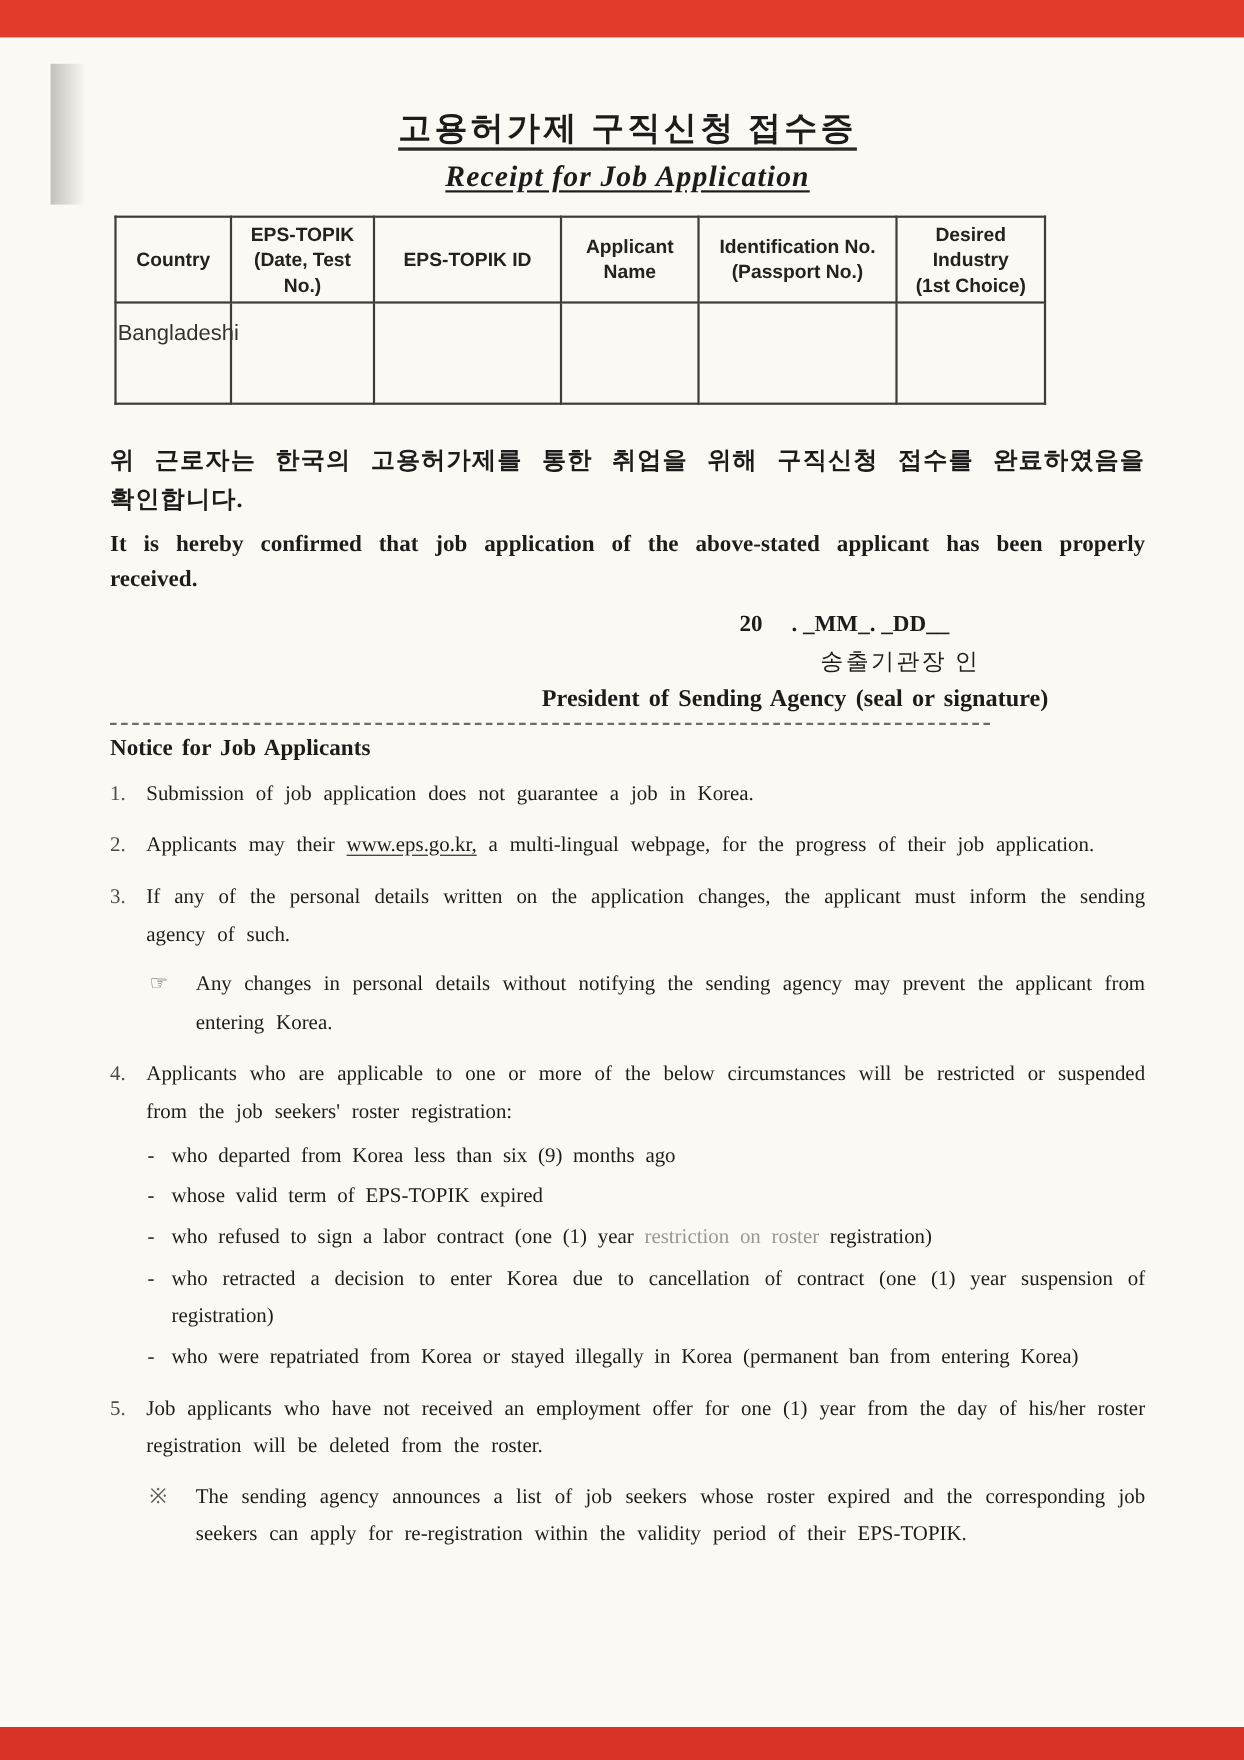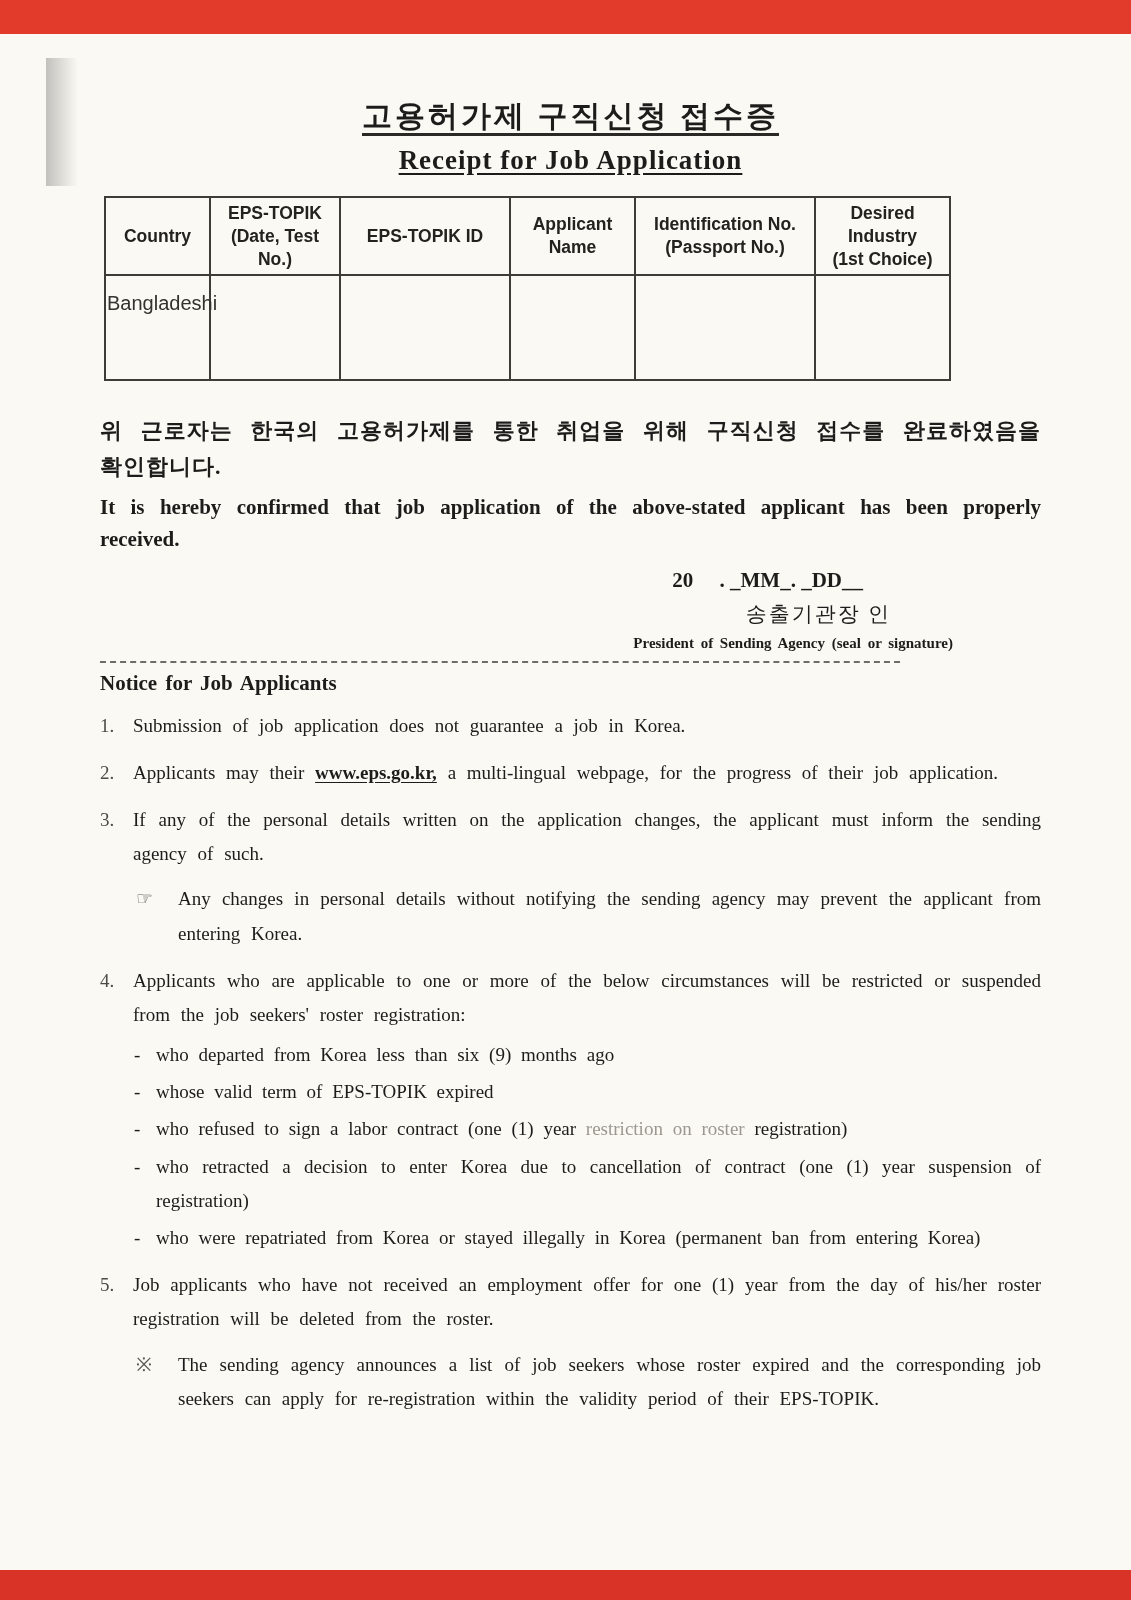--- a/index.html
+++ b/index.html
@@ -15,51 +15,51 @@
   .red-bar.top { top:0; height:34px; }
   .red-bar.bottom { bottom:0; height:30px; background:#d93327; }
   .smudge {
     position:absolute; left:46px; top:58px; width:32px; height:128px;
     background:linear-gradient(to right, rgba(110,110,106,0.40), rgba(110,110,106,0));
   }
   .content { position:absolute; top:96px; left:100px; width:941px; }
 
   .title-ko { text-align:center; font-size:30px; font-weight:bold; letter-spacing:3px; }
   .title-ko span { border-bottom:3px solid #2a2925; padding-bottom:1px; }
-  .title-en { text-align:center; font-size:27px; font-weight:bold; margin-top:8px; letter-spacing:1px; }
+  .title-en { text-align:center; font-size:27px; font-weight:bold; margin-top:8px; letter-spacing:1px;font-style:italic; }
   .title-en span { text-decoration:underline; text-underline-offset:4px; }
 
   table.app-table {
     border-collapse:collapse; table-layout:fixed;
     width:845px; margin-top:20px; margin-left:4px;
   }
   table.app-table th, table.app-table td { border:2px solid #3e3c37; }
   table.app-table th {
     font-family:"Liberation Sans", sans-serif;
     font-size:17.5px; font-weight:bold; text-align:center; vertical-align:middle;
     white-space:pre-line; line-height:1.3; height:76px; padding:4px 2px; color:#23221f;
   }
   table.app-table td {
     font-family:"Liberation Sans", sans-serif;
-    font-size:20px; height:105px; vertical-align:top; padding:16px 1px 4px 1px; color:#33322e;
+    font-size:20px; height:92px; vertical-align:top; padding:16px 1px 4px 1px; color:#33322e;
   }
 
   .para-ko {
     margin-top:32px; font-size:22px; font-weight:bold;
     text-align:justify; word-spacing:9px; line-height:1.62; letter-spacing:1px;
   }
   .para-en {
     margin-top:6px; font-size:21px; font-weight:bold;
     text-align:justify; word-spacing:7px; line-height:1.55;
   }
 
   .sign-block { margin-top:12px; text-align:right; }
   .date-line { padding-right:178px; font-weight:bold; font-size:21px; white-space:pre; }
   .seal-ko   { padding-right:150px; font-size:21px; margin-top:7px; letter-spacing:2px; }
-  .president { padding-right:88px;  font-weight:bold; font-size:15px; margin-top:7px; word-spacing:3px; }
+  .president { padding-right:88px;  font-weight:bold; font-size:22px; margin-top:7px; word-spacing:3px; }
 
   .divider { margin-top:9px; width:800px; border-bottom:2px dashed #6d6c66; height:0; }
 
   .notice-heading { margin-top:8px; font-size:21px; font-weight:bold; word-spacing:3px; }
 
   .num-item {
     position:relative; padding-left:33px; margin-top:13px;
     font-size:19px; line-height:1.8; text-align:justify; word-spacing:6px;
   }
   .num { position:absolute; left:0; top:0; color:#4c4b46; }
@@ -71,21 +71,21 @@
   .sub-marker { position:absolute; left:0; top:0; color:#5a5953; }
 
   .dash-item {
     position:relative; margin-left:34px; padding-left:22px; margin-top:3px;
     font-size:19px; line-height:1.8; text-align:justify; word-spacing:5px;
   }
   .dash-item.first { margin-top:6px; }
   .dash { position:absolute; left:0; top:0; }
 
   .faded { color:#9a9890; }
-  .link { text-decoration:underline; color:inherit; text-underline-offset:3px;font-weight:bold; }
+  .link { text-decoration:underline; color:inherit; text-underline-offset:3px; }
 </style>
 </head>
 <body>
 
 <div class="red-bar top"></div>
 <div class="smudge"></div>
 
 <div class="content">
 
   <div class="title-ko">

